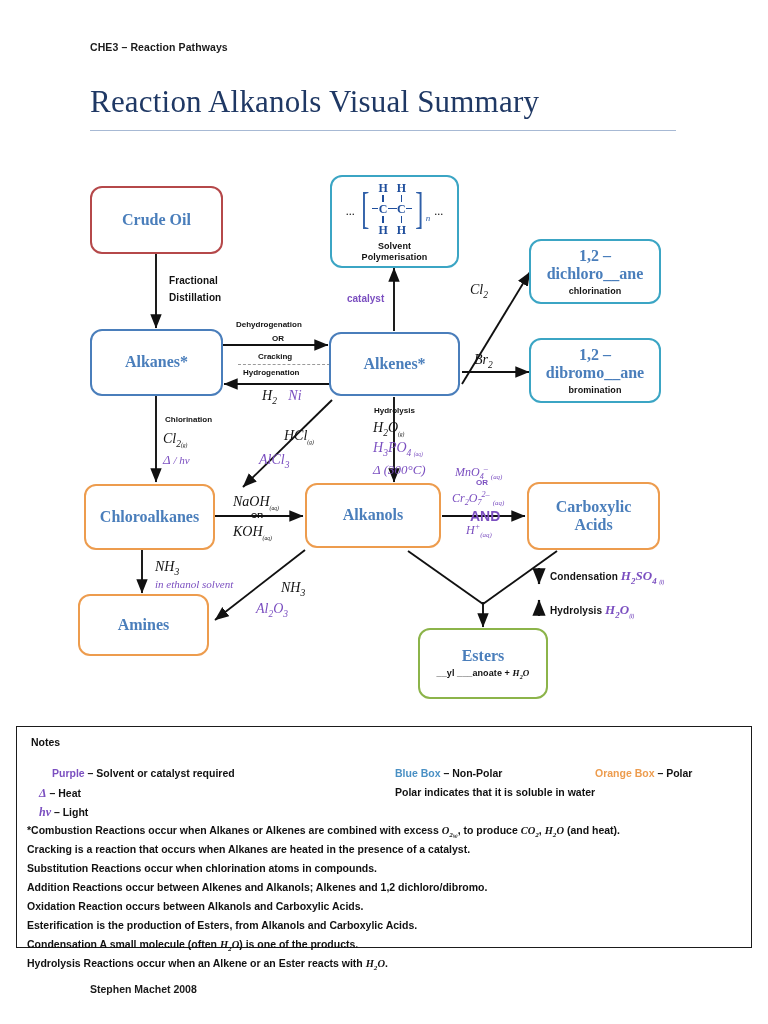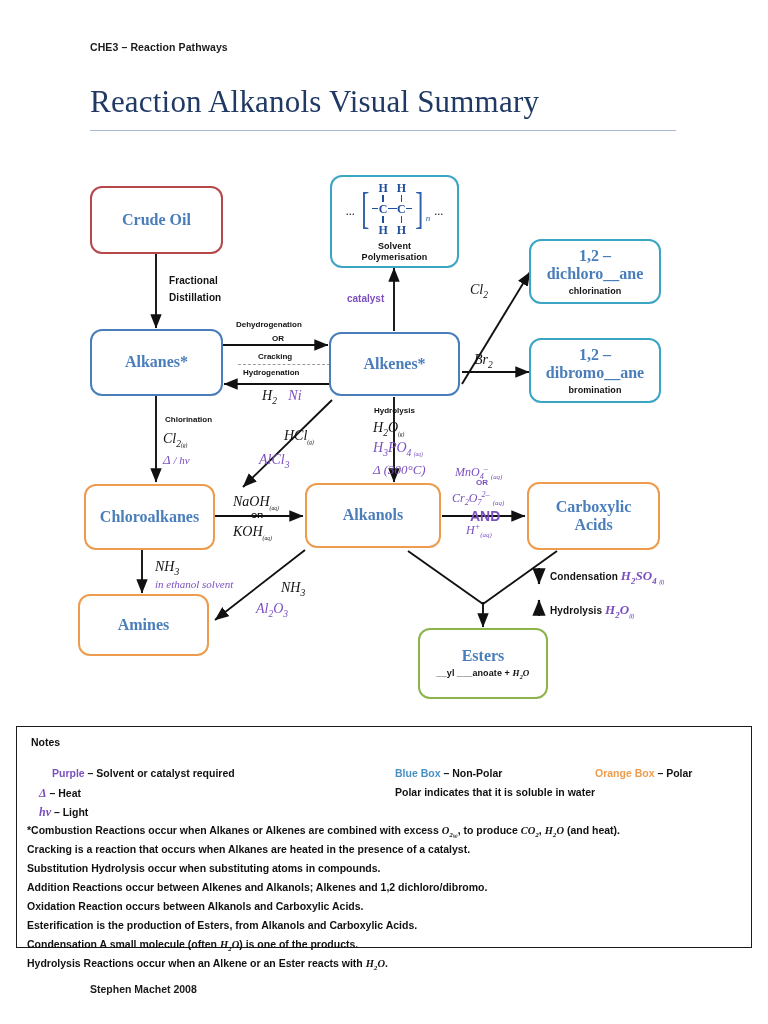--- a/index.html
+++ b/index.html
@@ -325,21 +325,21 @@
       Polar indicates that it is soluble in water
     </div>
 
     <div class="nline" style="left:10px;top:97px;">
       *Combustion Reactions occur when Alkanes or Alkenes are combined with excess <span class="mi">O<sub>2<span class="tiny-sub">(g)</span></sub></span>, to produce <span class="mi">CO<sub>2</sub></span>, <span class="mi">H<sub>2</sub>O</span> (and heat).
     </div>
     <div class="nline" style="left:10px;top:116px;">
       Cracking is a reaction that occurs when Alkanes are heated in the presence of a catalyst.
     </div>
     <div class="nline" style="left:10px;top:135px;">
-      Substitution Hydrolysis occur when substituting atoms in compounds.
+      Substitution Reactions occur when chlorination atoms in compounds.
     </div>
     <div class="nline" style="left:10px;top:154px;">
       Addition Reactions occur between Alkenes and Alkanols; Alkenes and 1,2 dichloro/dibromo.
     </div>
     <div class="nline" style="left:10px;top:173px;">
       Oxidation Reaction occurs between Alkanols and Carboxylic Acids.
     </div>
     <div class="nline" style="left:10px;top:192px;">
       Esterification is the production of Esters, from Alkanols and Carboxylic Acids.
     </div>

